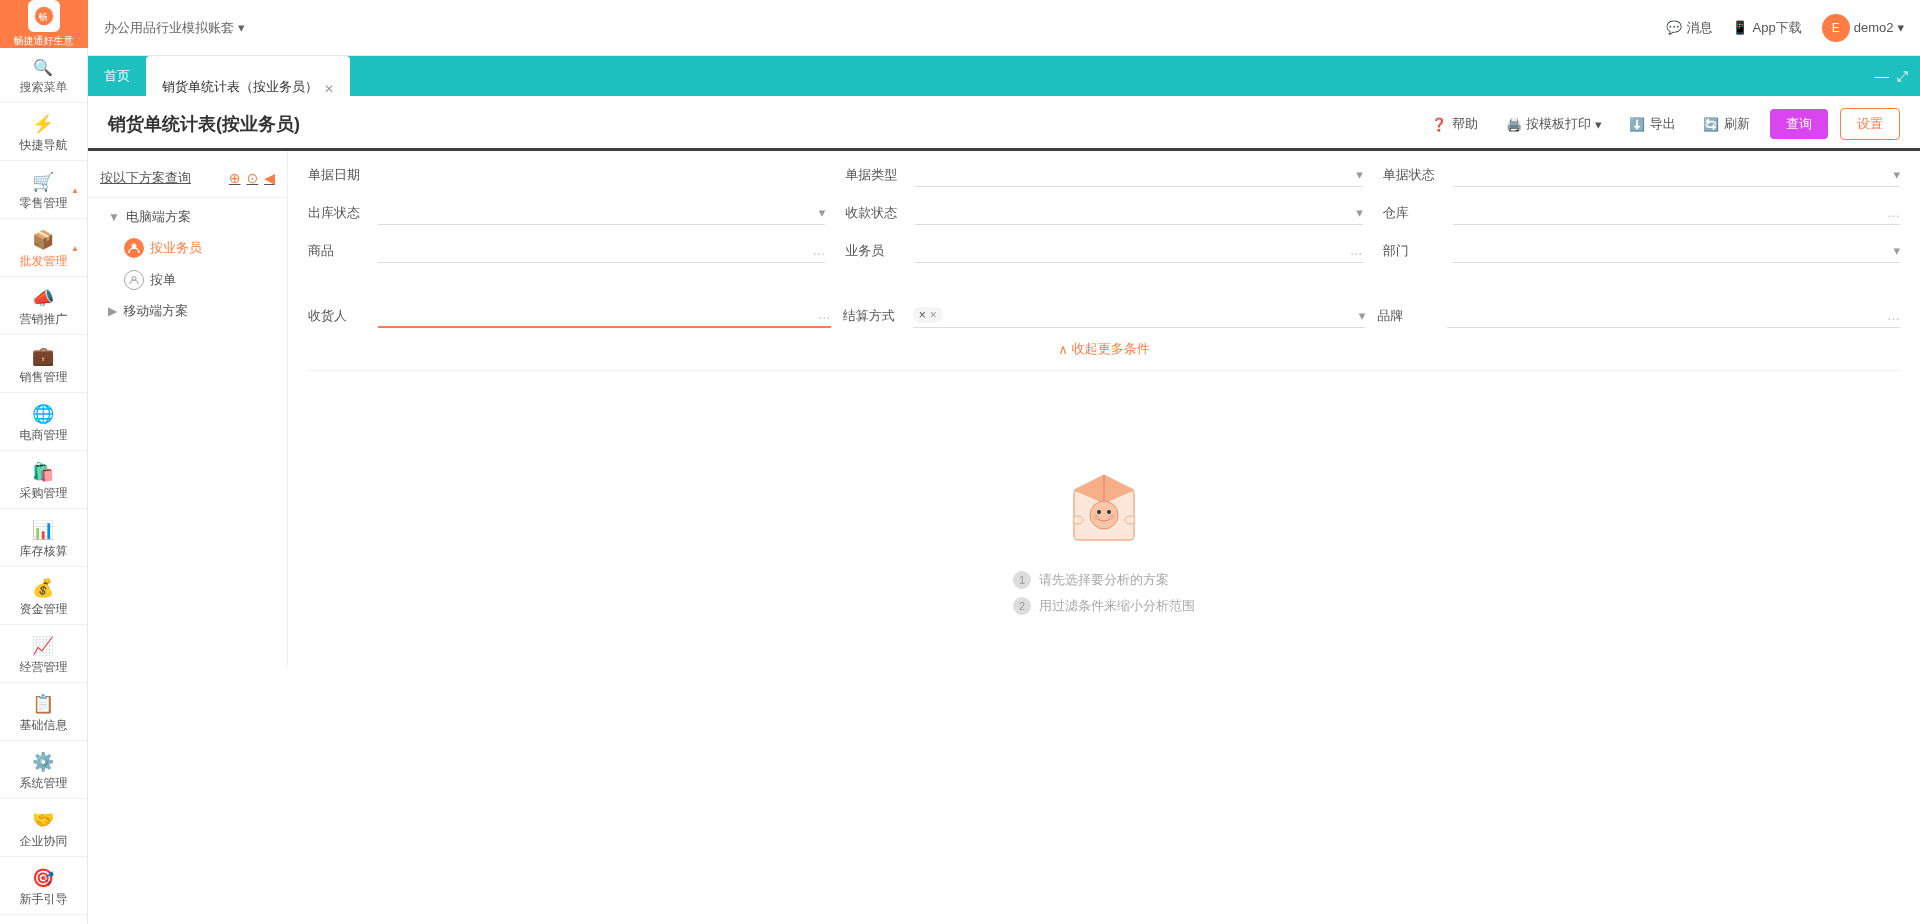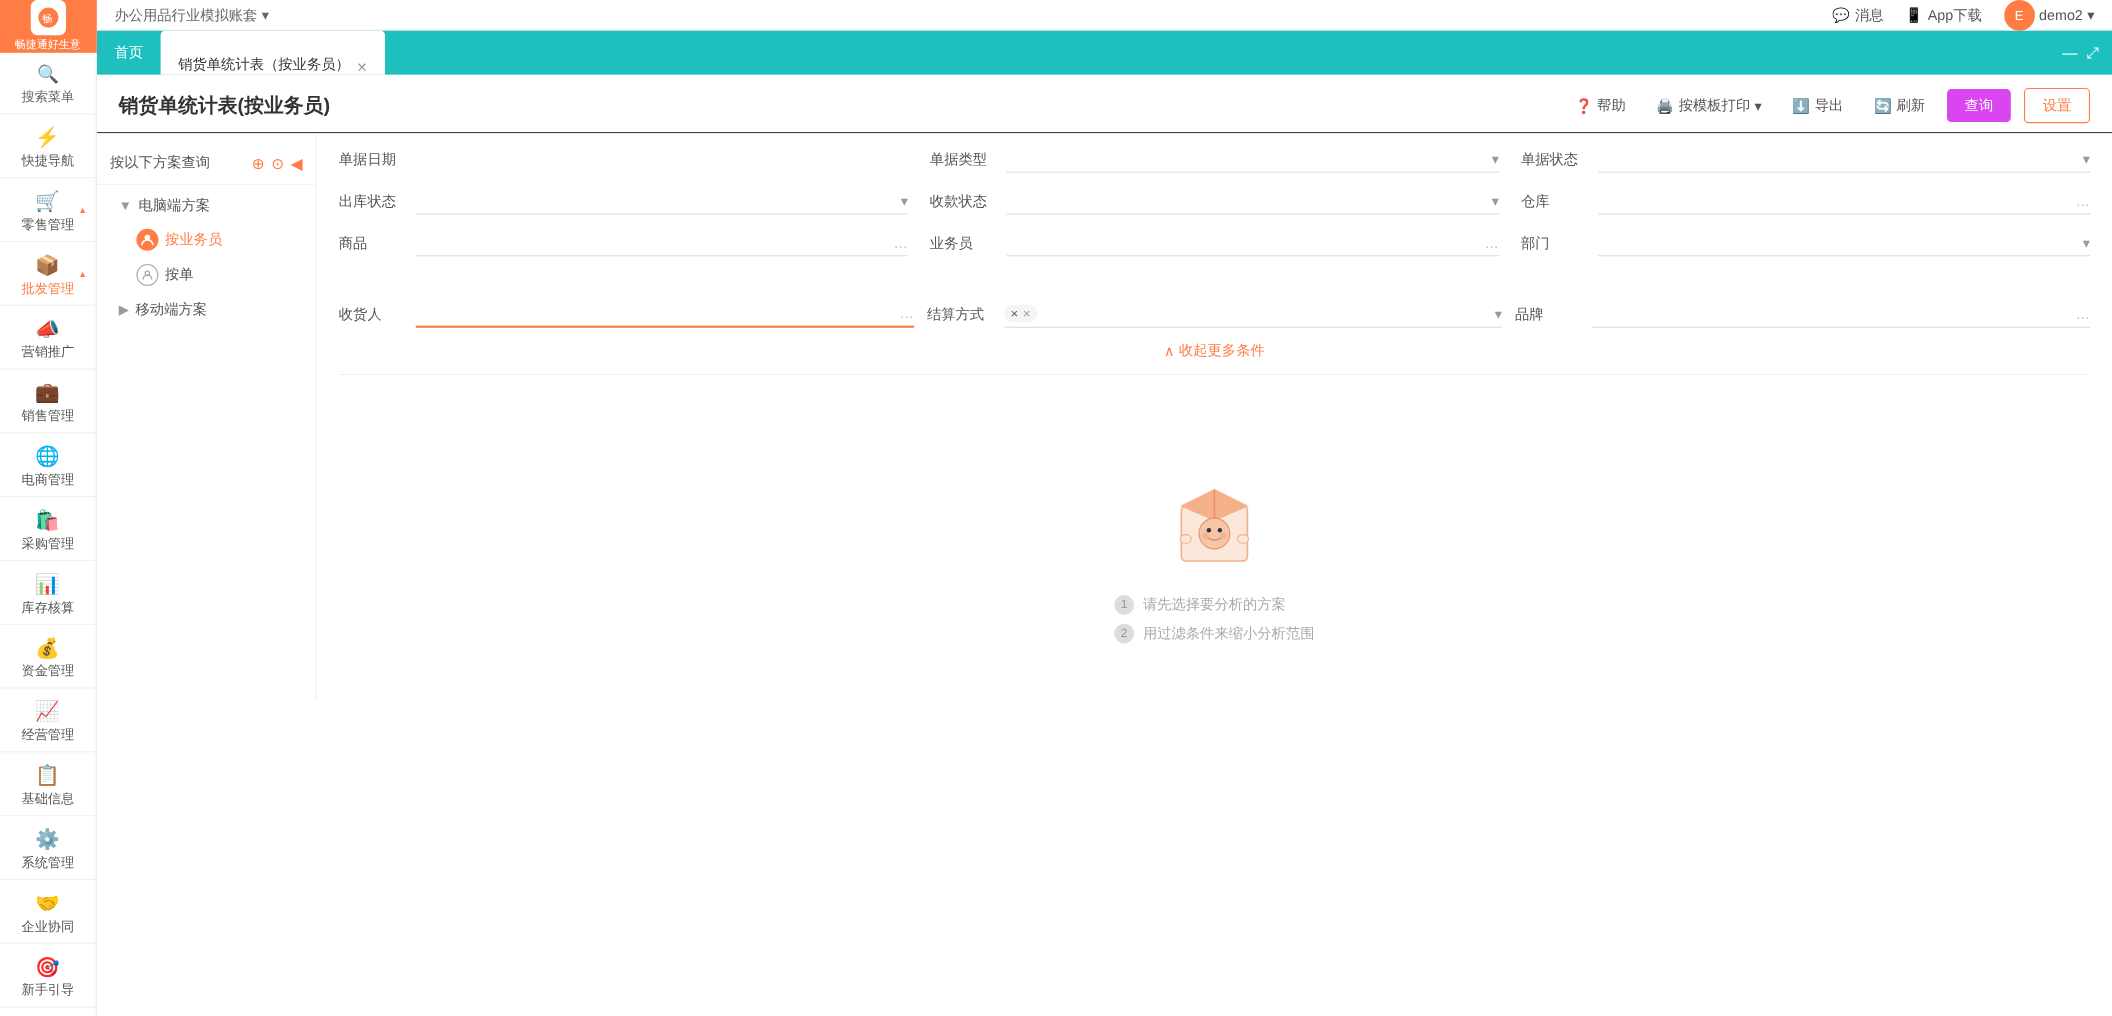--- a/index.html
+++ b/index.html
@@ -15,53 +15,53 @@
     .sidebar-search-icon { font-size: 16px; margin-bottom: 2px; }
     .sidebar-nav-item { display: flex; flex-direction: column; align-items: center; padding: 10px 0 6px; cursor: pointer; color: #555; font-size: 12px; width: 100%; border-bottom: 1px solid #f0f0f0; position: relative; }
     .sidebar-nav-item .item-icon { font-size: 18px; margin-bottom: 2px; }
     .sidebar-nav-item.has-arrow::after { content: '▲'; font-size: 8px; position: absolute; right: 8px; top: 50%; transform: translateY(-50%); color: #ff7d45; }
     .sidebar-nav-item.active { color: #ff7d45; }
 
     
     .main { flex: 1; display: flex; flex-direction: column; overflow: hidden; }
 
     
-    .topbar { height: 28px; background: #fff; border-bottom: 1px solid #e8e8e8; display: flex; align-items: center; padding: 0 16px; gap: 16px; }
+    .topbar { height: 56px; background: #fff; border-bottom: 1px solid #e8e8e8; display: flex; align-items: center; padding: 0 16px; gap: 16px; }
     .topbar-breadcrumb { display: flex; align-items: center; gap: 4px; color: #666; font-size: 13px; flex: 1; }
     .topbar-right { display: flex; align-items: center; gap: 20px; color: #555; font-size: 13px; }
     .topbar-right-item { display: flex; align-items: center; gap: 4px; cursor: pointer; }
     .user-avatar { width: 28px; height: 28px; border-radius: 50%; background: #ff7d45; display: flex; align-items: center; justify-content: center; color: #fff; font-size: 12px; overflow: hidden; }
 
     
     .tabbar { height: 40px; background: #1ebfbf; display: flex; align-items: center; padding: 0 0 0 0; }
     .tab-item { height: 40px; display: flex; align-items: center; padding: 0 16px; cursor: pointer; color: #fff; font-size: 13px; gap: 6px; }
     .tab-item.active { background: #fff; color: #333; border-radius: 4px 4px 0 0; align-items: flex-end; }
     .tab-item .tab-close { color: #999; font-size: 12px; cursor: pointer; }
     .tab-item.active .tab-close { color: #999; }
     .tabbar-controls { margin-left: auto; display: flex; align-items: center; gap: 8px; padding-right: 12px; }
     .tabbar-controls button { background: none; border: none; color: #fff; cursor: pointer; font-size: 14px; }
 
     
     .content { flex: 1; overflow-y: auto; background: #f5f5f5; }
     .content-inner { background: #fff; margin: 0; min-height: 100%; }
 
     
-    .page-header { display: flex; align-items: center; justify-content: space-between; padding: 12px 20px 8px; border-bottom: 1px solid #404040; }
+    .page-header { display: flex; align-items: center; justify-content: space-between; padding: 12px 20px 8px; border-bottom: 3px solid #404040; }
     .page-title { font-size: 18px; font-weight: bold; color: #333; }
     .page-actions { display: flex; align-items: center; gap: 12px; }
     .action-btn { display: flex; align-items: center; gap: 4px; cursor: pointer; color: #555; font-size: 13px; padding: 4px 8px; }
     .action-btn-primary { background: #d946ef; color: #fff; border: none; border-radius: 4px; padding: 6px 16px; cursor: pointer; font-size: 13px; }
     .action-btn-secondary { background: #fff; color: #ff7d45; border: 1px solid #ff7d45; border-radius: 4px; padding: 6px 16px; cursor: pointer; font-size: 13px; }
 
     
     .two-col { display: flex; }
 
     
     .left-panel { width: 200px; min-width: 200px; border-right: 1px solid #f0f0f0; padding: 12px 0; }
-    .left-panel-title { display: flex; align-items: flex-end; padding: 6px 12px; font-size: 13px; color: #555; gap: 8px; }
+    .left-panel-title { display: flex; align-items: center; padding: 6px 12px; font-size: 13px; color: #555; gap: 8px; text-decoration: underline; }
     .left-panel-title .panel-actions { display: flex; gap: 6px; margin-left: auto; }
     .panel-action-icon { cursor: pointer; color: #ff7d45; font-size: 14px; }
     .tree-item { display: flex; align-items: center; padding: 6px 12px 6px 20px; cursor: pointer; font-size: 13px; color: #555; gap: 6px; }
     .tree-item .tree-icon { font-size: 12px; color: #999; }
     .tree-sub-item { display: flex; align-items: center; padding: 6px 12px 6px 36px; cursor: pointer; font-size: 13px; color: #555; gap: 6px; }
     .tree-sub-item.active { color: #ff7d45; }
     .tree-sub-icon { width: 20px; height: 20px; border-radius: 50%; background: #ff7d45; display: flex; align-items: center; justify-content: center; color: #fff; font-size: 11px; }
     .tree-sub-icon-outline { width: 20px; height: 20px; border-radius: 50%; border: 1.5px solid #aaa; display: flex; align-items: center; justify-content: center; color: #aaa; font-size: 11px; }
 
     

